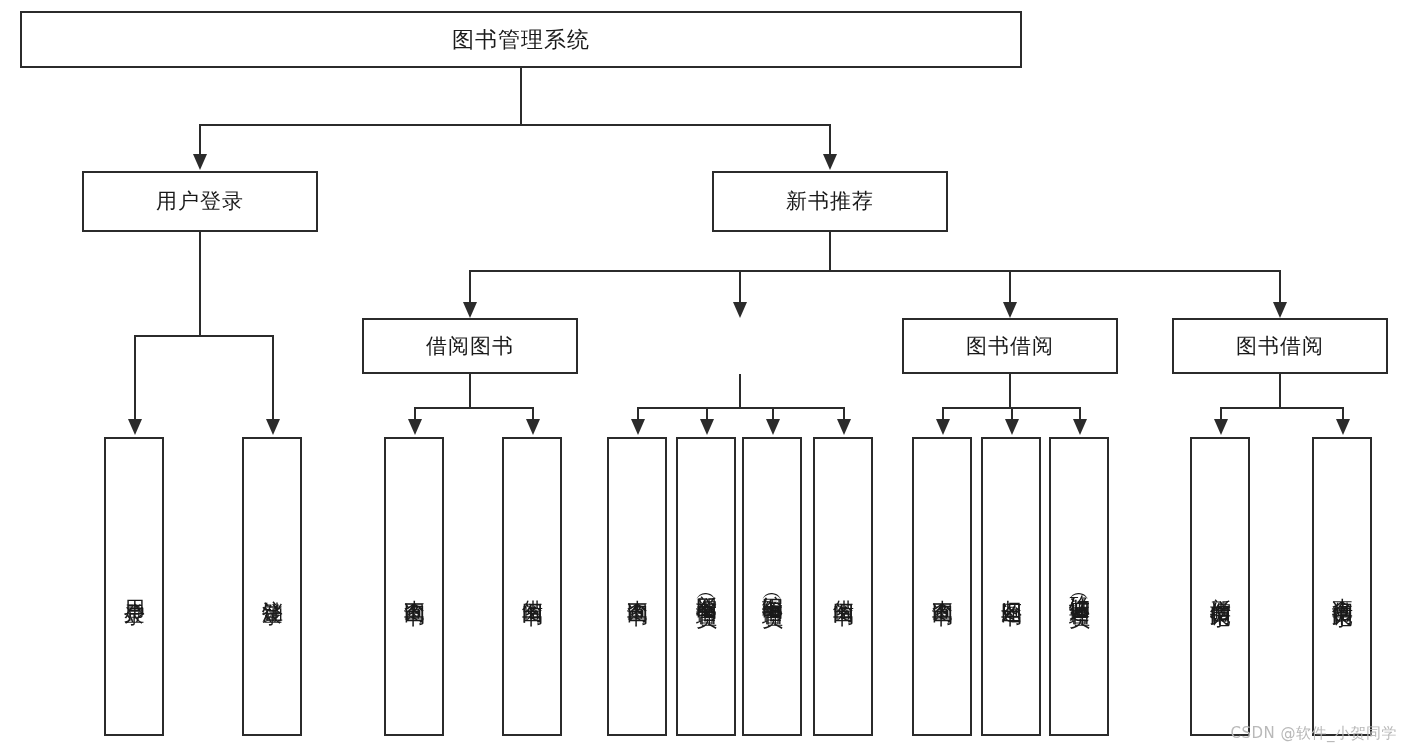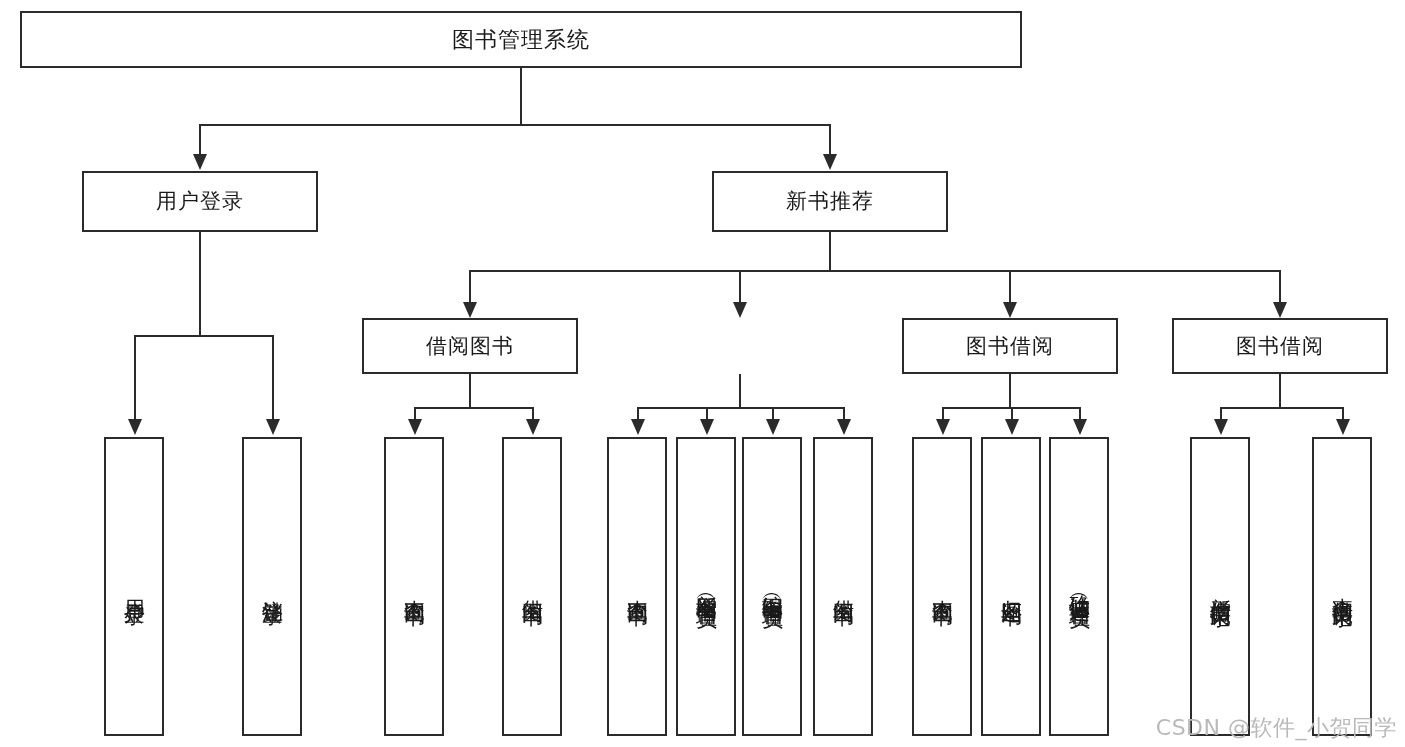--- a/index.html
+++ b/index.html
@@ -48,21 +48,21 @@
     border-left:7px solid transparent;
     border-right:7px solid transparent;
     border-top:16px solid #2b2b2b;
   }
 
   
   #watermark{
     position:absolute;
     right:8px;
     bottom:4px;
-    font-size:22px;
+    font-size:15px;
     color:#b9b9b9;
     letter-spacing:.5px;
     white-space:nowrap;
     pointer-events:none;
     margin-left:36px;
   }
 </style>
 </head>
 <body>
 

